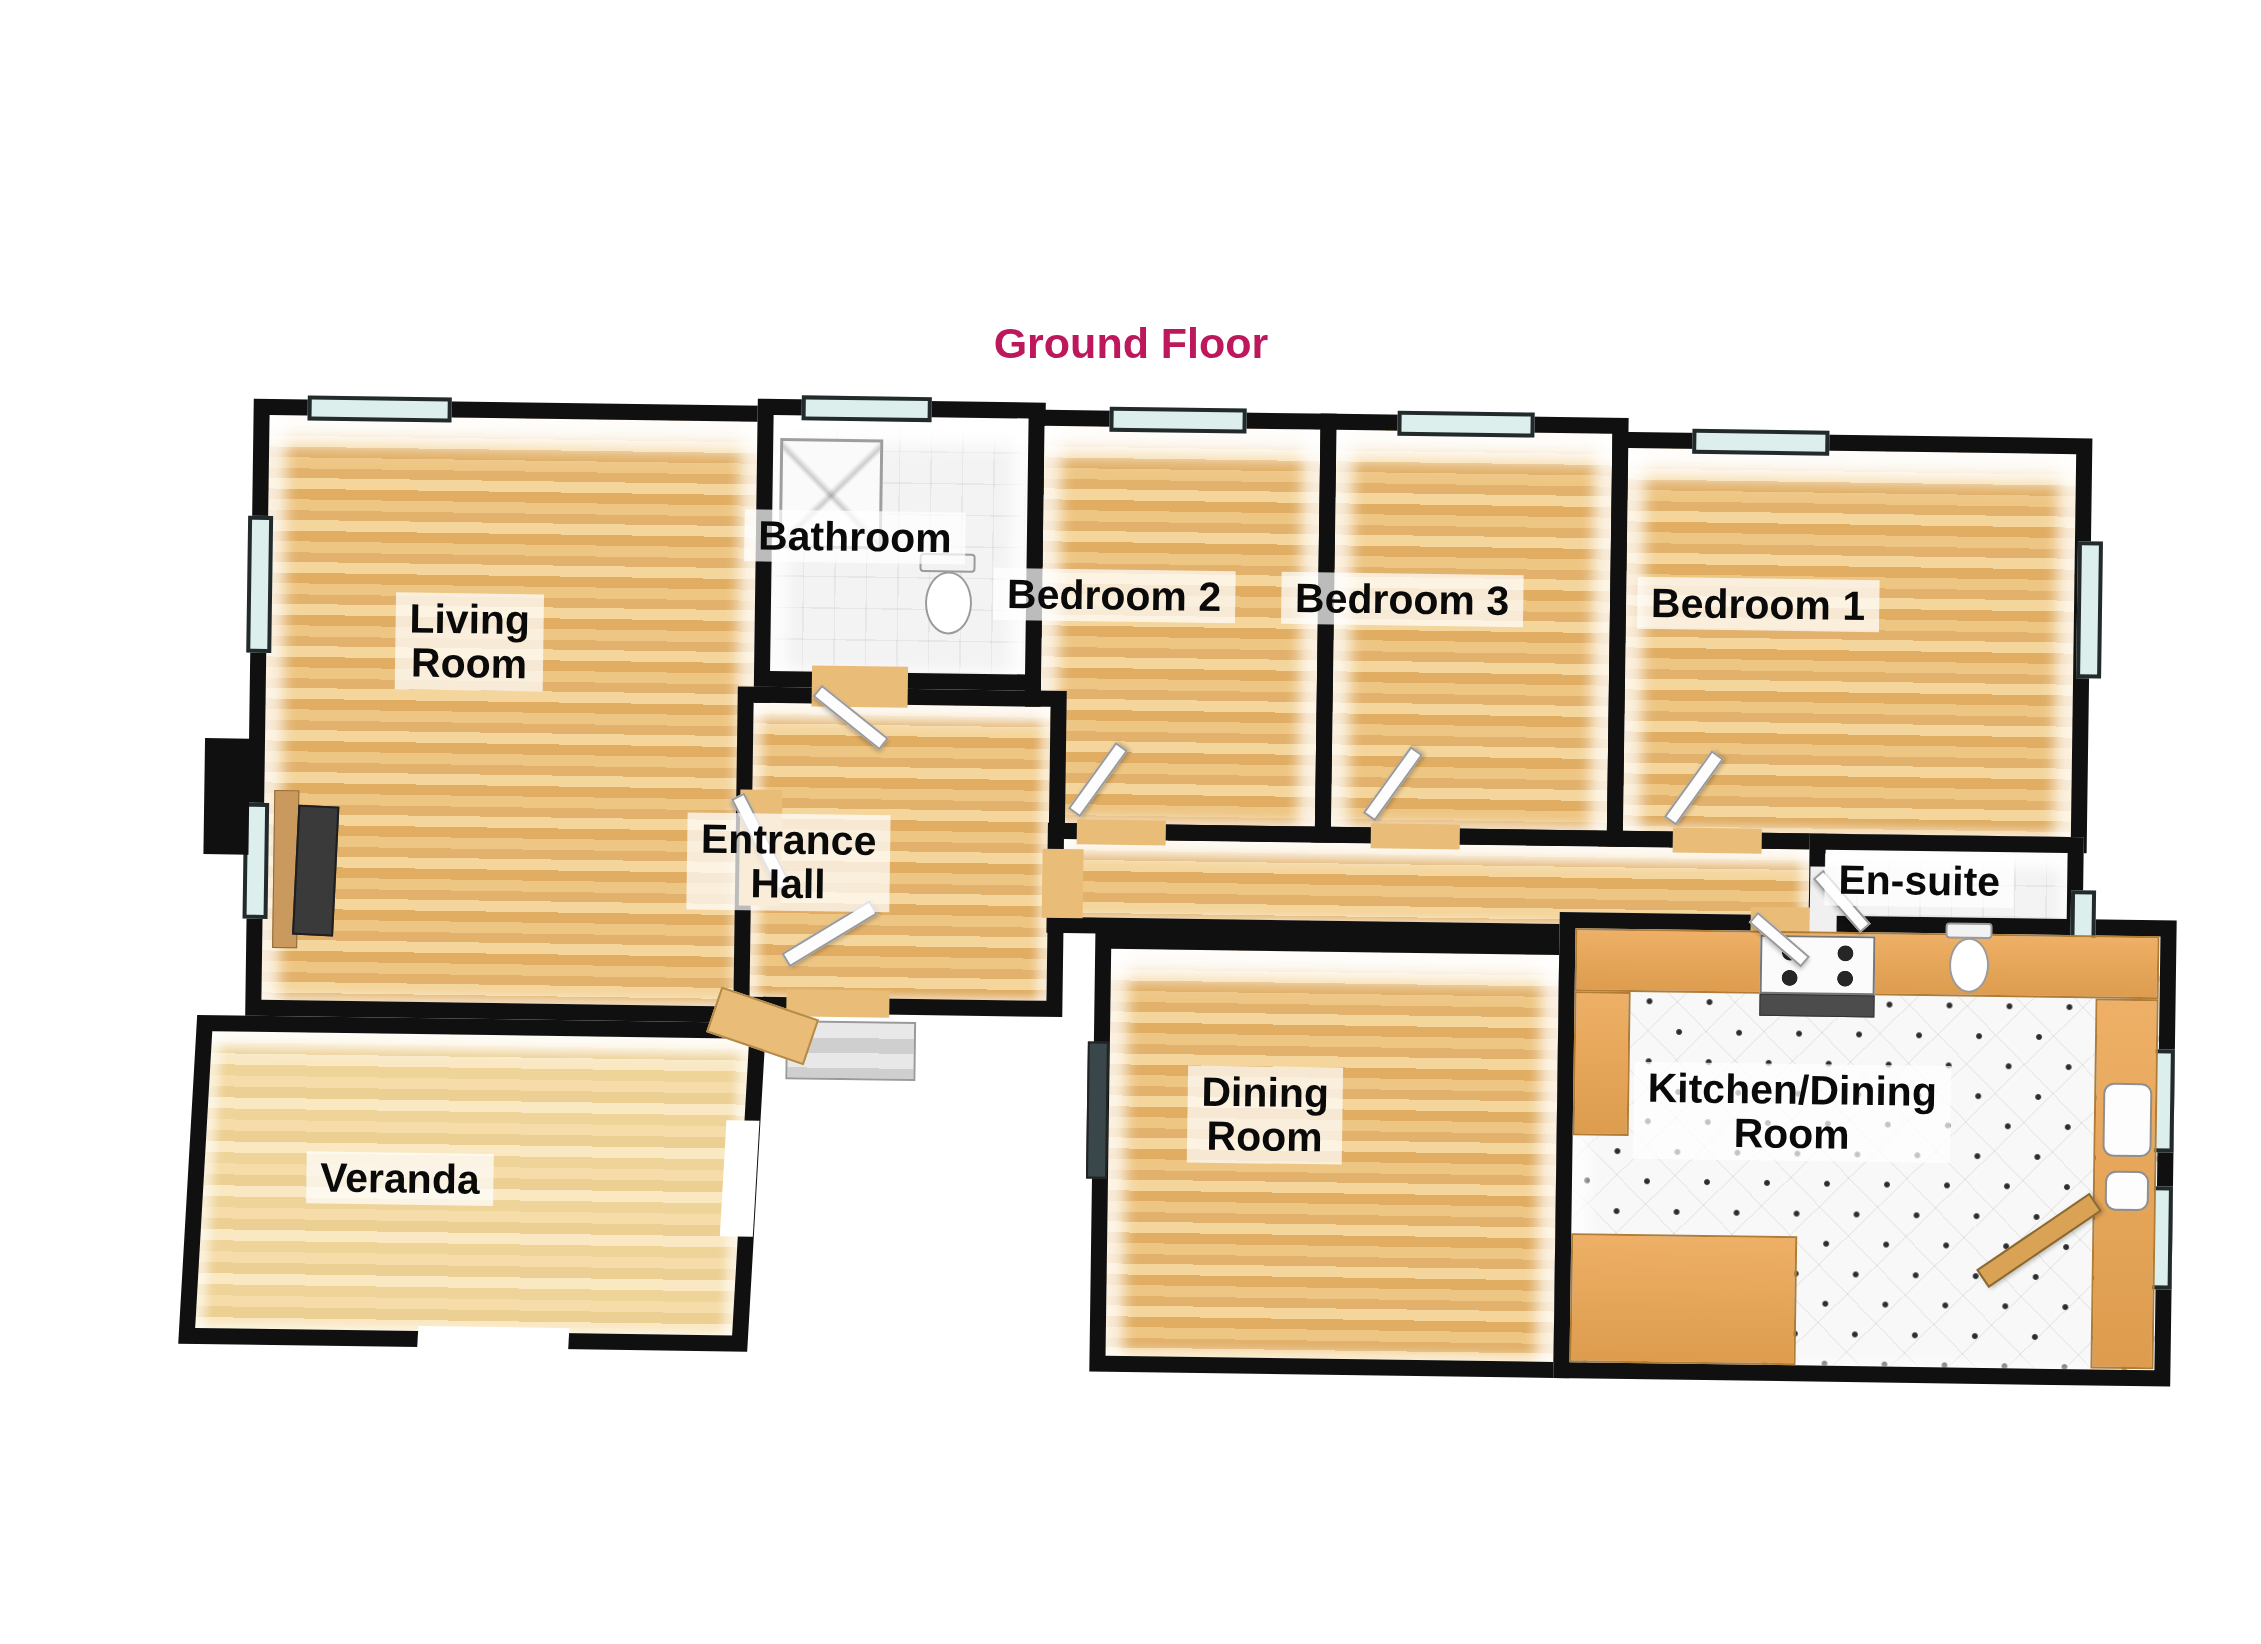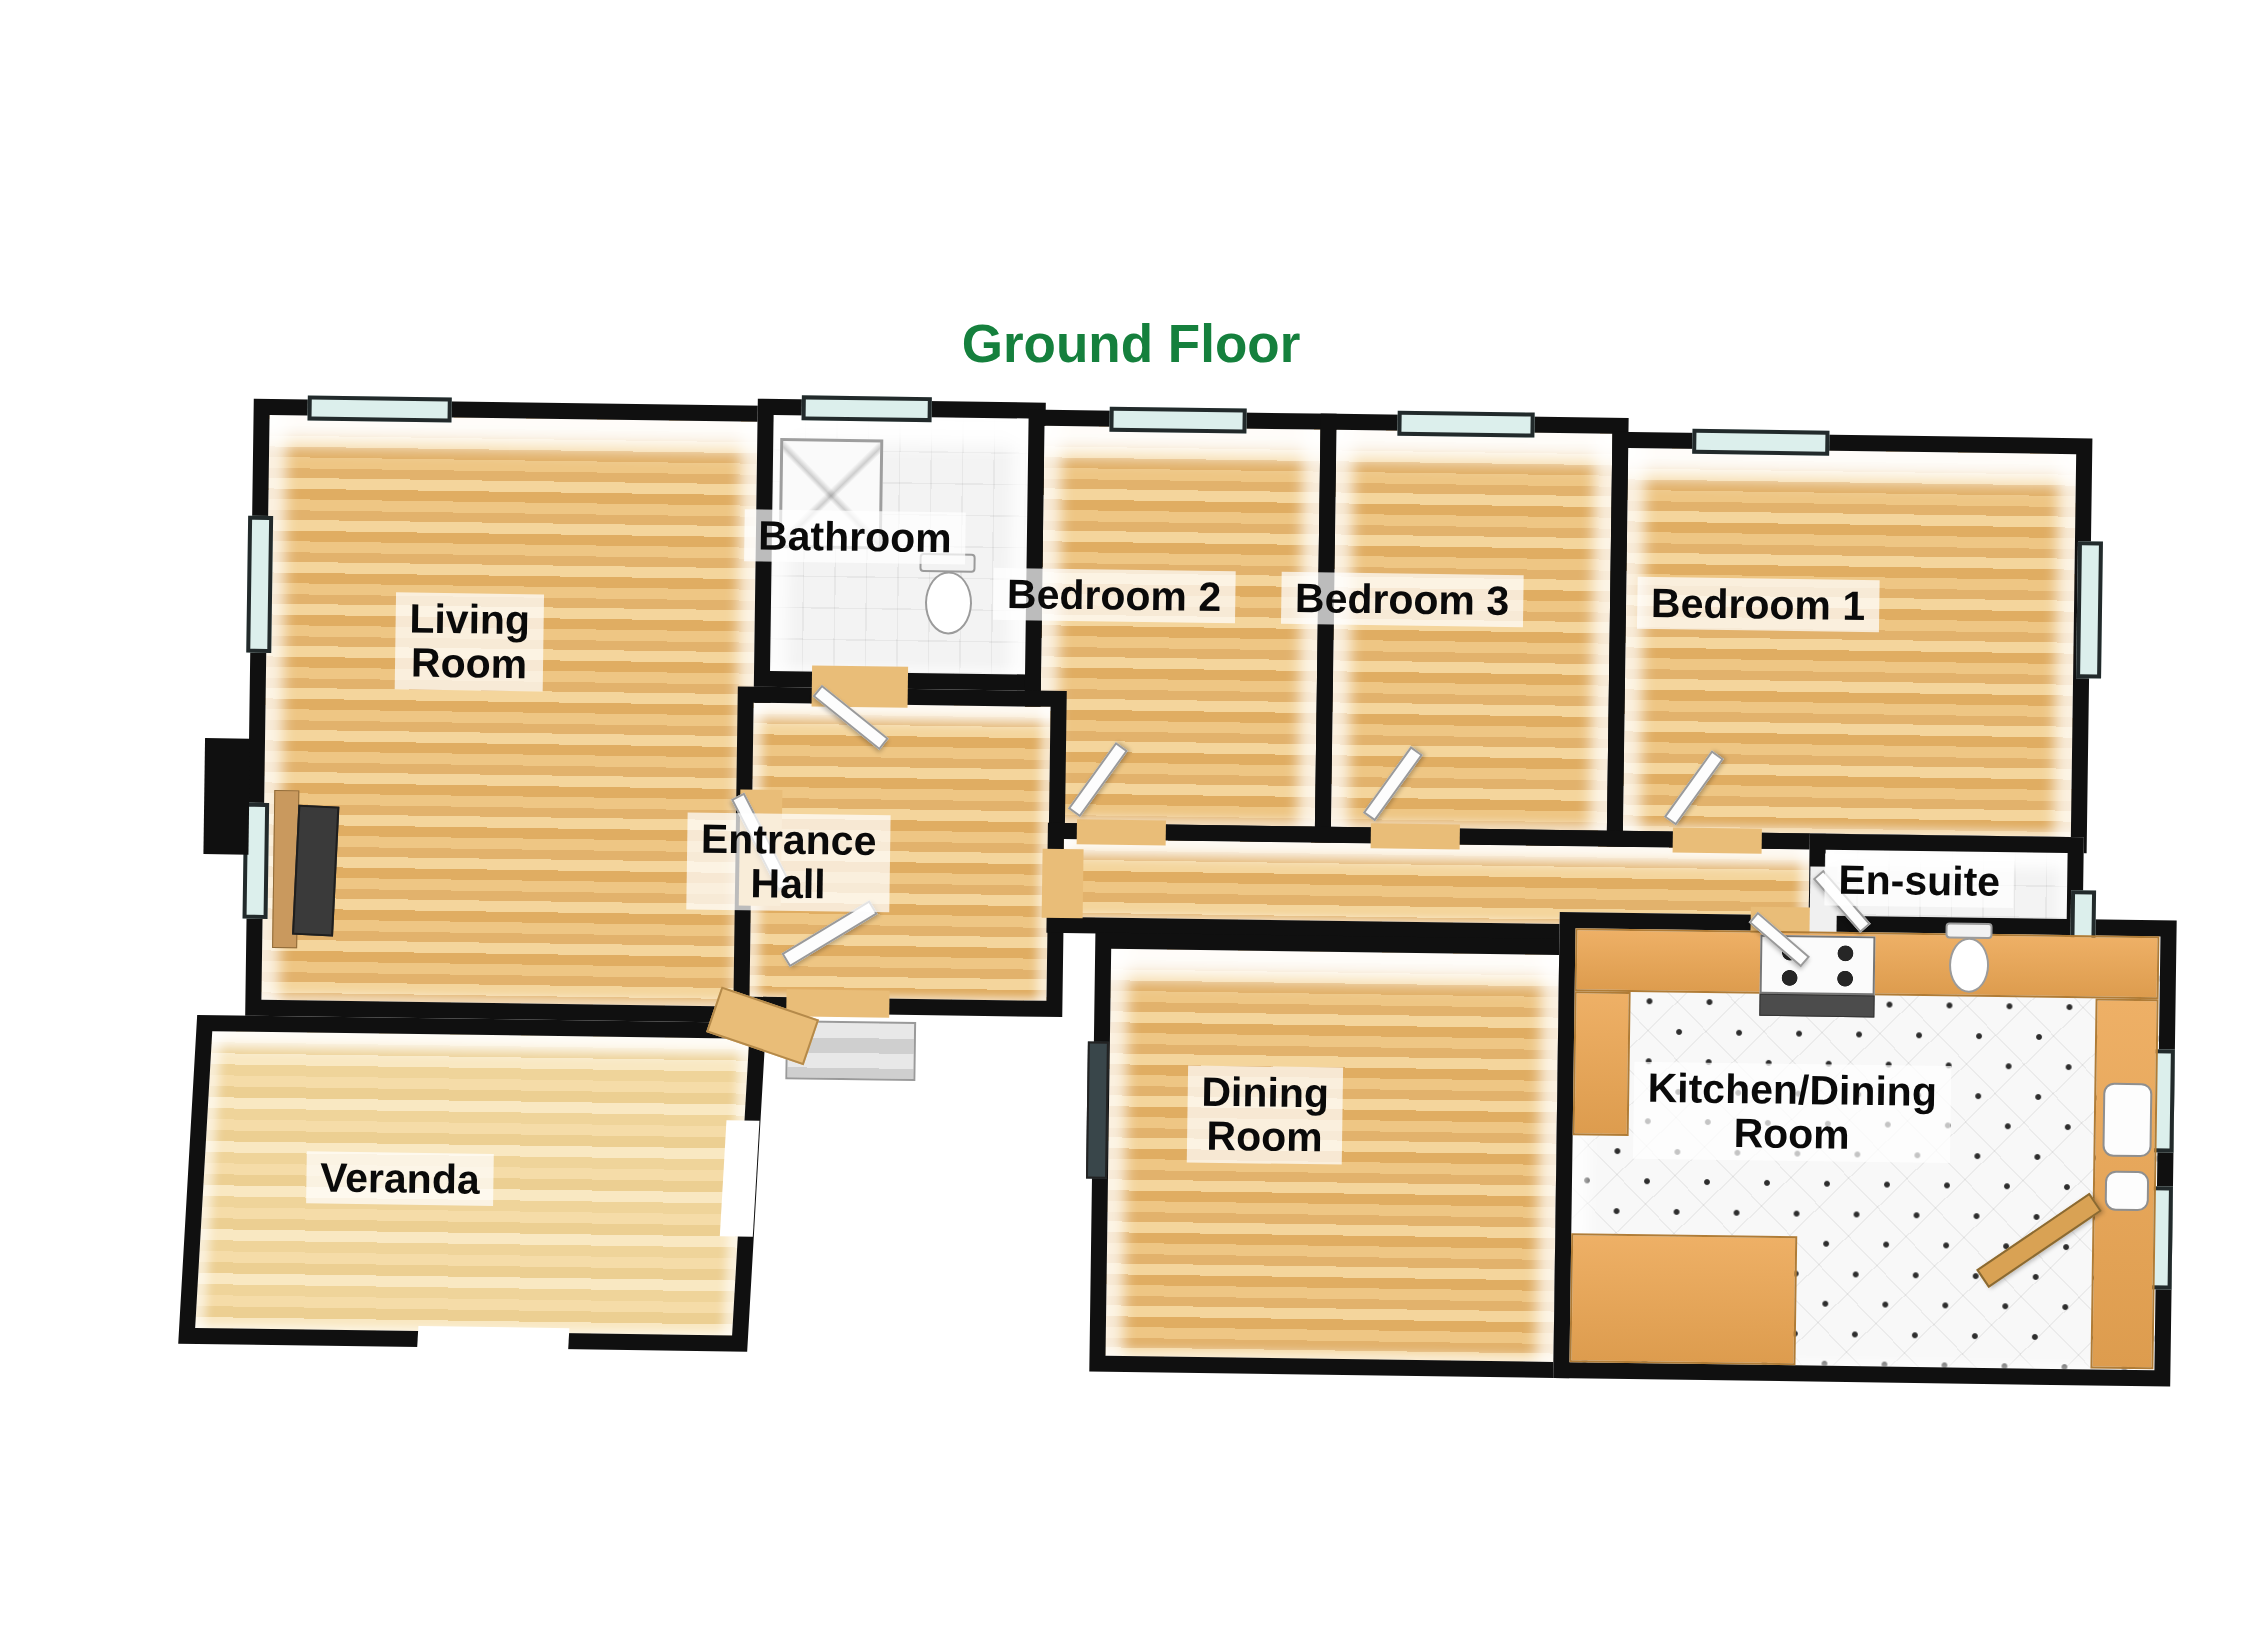--- a/index.html
+++ b/index.html
@@ -4,21 +4,21 @@
 <style>
   :root{
     --wall:#101010; --wood-floor:#e7ba74; --veranda-floor:#f2d8a2; --tile-floor:#f3f3f3;
     --kitchen-tile:#f8f8f8; --counter-wood:#e2a55e; --window-glass:#dcefec; --window-frame:#222a2b;
     --door-leaf:#fdfdfd; --exterior-door-wood:#d9a254; --label-background:rgba(255,255,255,0.72);
     --label-text:#0a0a0a; --page-background:#ffffff;
   }
   html,body{margin:0;padding:0}
   body{width:2261px;height:1645px;background:var(--page-background);font-family:"Liberation Sans",sans-serif;overflow:hidden}
   .stage{position:relative;width:2261px;height:1645px}
-  .title{position:absolute;left:1131px;top:343px;transform:translate(-50%,-50%);font-size:53px;font-weight:bold;color:#15803d;margin:0;white-space:nowrap}
+  .title{position:absolute;left:1131px;top:343px;transform:translate(-50%,-50%);font-size:43px;font-weight:bold;color:#be185d;margin:0;white-space:nowrap}
   .plan{position:absolute;left:0;top:0;width:2261px;height:1645px;transform:rotate(0.8deg);transform-origin:1131px 891px}
   .room{position:absolute;box-sizing:border-box;border:16.4px solid var(--wall)}
   .floor-wood{background:repeating-linear-gradient(180deg,#eec684 0 11px,#e2b26c 11px 20.6px,#f4d59c 20.6px 31.5px,#e0ad62 31.5px 42px)}
   .floor-wood-light{background:repeating-linear-gradient(180deg,#f5dca8 0 11px,#eccf92 11px 22px,#f9e8c2 22px 33px,#efd49a 33px 44px)}
   .floor-tile{background-color:var(--tile-floor);background-image:repeating-linear-gradient(0deg,rgba(0,0,0,0.05) 0 1.4px,transparent 1.4px 31.5px),repeating-linear-gradient(90deg,rgba(0,0,0,0.05) 0 1.4px,transparent 1.4px 31.5px)}
   .floor-diamond{background-color:var(--kitchen-tile);background-image:radial-gradient(circle,#2e2e2e 2.4px,transparent 3.4px),radial-gradient(circle,#2e2e2e 2.4px,transparent 3.4px),repeating-linear-gradient(45deg,rgba(0,0,0,0.05) 0 1.4px,transparent 1.4px 41px),repeating-linear-gradient(135deg,rgba(0,0,0,0.05) 0 1.4px,transparent 1.4px 41px);background-size:60px 60px,60px 60px,auto,auto;background-position:15px 12.3px,45px 42px,0 0,0 0}
   .wall-glow{box-shadow:inset 0 44px 18px -15px rgba(255,255,255,0.95),inset 30px 0 13.7px -12.3px rgba(255,255,255,0.75),inset -30px 0 13.7px -12.3px rgba(255,255,255,0.75),inset 0 -13.7px 8.2px -6.9px rgba(255,255,255,0.55)}
   .wall-glow-soft{box-shadow:inset 0 27px 12.3px -11px rgba(255,255,255,0.9),inset 18px 0 9.6px -8.2px rgba(255,255,255,0.6),inset -18px 0 9.6px -8.2px rgba(255,255,255,0.6),inset 0 -9.6px 6.9px -5.5px rgba(255,255,255,0.5)}
   .window{position:absolute;background:var(--window-glass);border:4.1px solid var(--window-frame);box-sizing:border-box}
   .gap{position:absolute}

